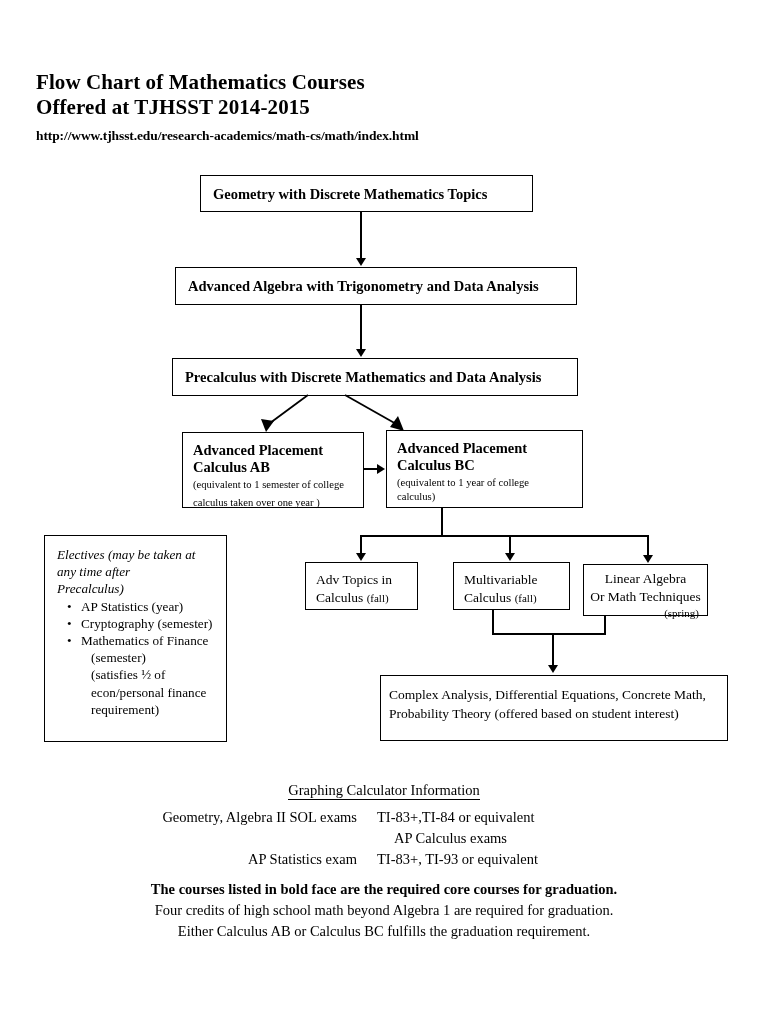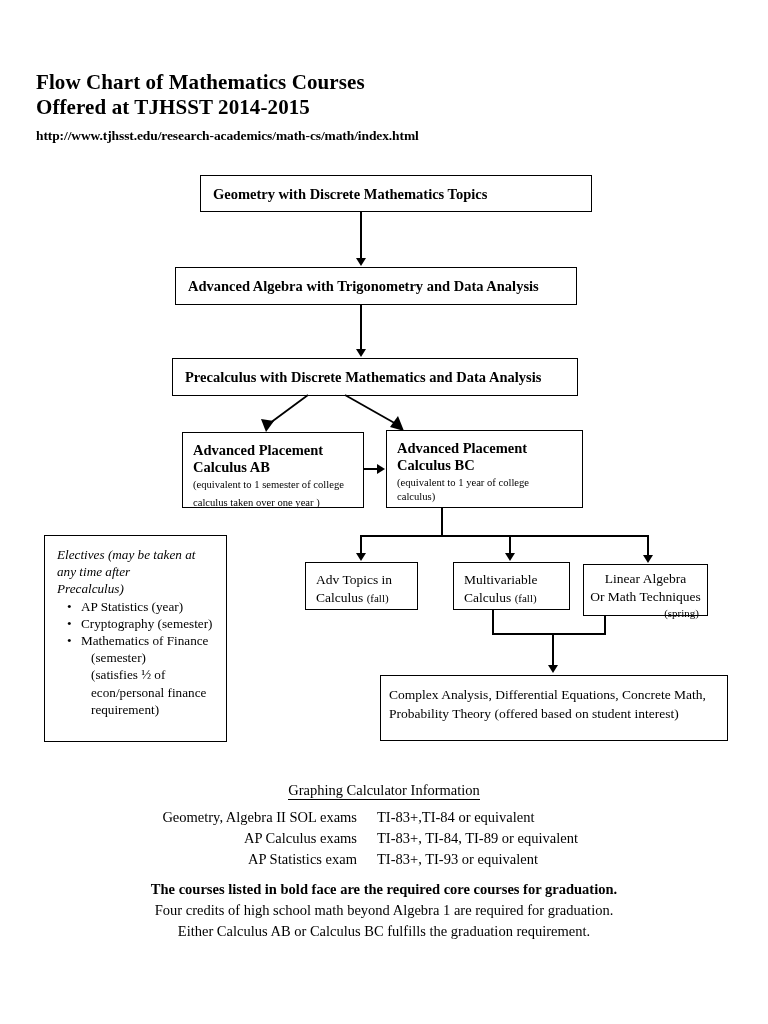--- a/index.html
+++ b/index.html
@@ -170,21 +170,21 @@
 </style>
 </head>
 <body>
 
 <div class="header">
   <div class="title-line">Flow Chart of Mathematics Courses</div>
   <div class="title-line">Offered at TJHSST 2014-2015</div>
   <div class="url-line">http://www.tjhsst.edu/research-academics/math-cs/math/index.html</div>
 </div>
 
-<div class="box box-core core-center" style="left:200px; top:175px; width:392px; height:37px;">
+<div class="box box-core core-center" style="left:200px; top:175px; width:333px; height:37px;">
   <div class="txt">Geometry with Discrete Mathematics Topics</div>
 </div>
 
 <div class="box box-core core-center" style="left:175px; top:267px; width:402px; height:38px;">
   <div class="txt">Advanced Algebra with Trigonometry and Data Analysis</div>
 </div>
 
 <div class="box box-core core-center" style="left:172px; top:358px; width:406px; height:38px;">
   <div class="txt">Precalculus with Discrete Mathematics and Data Analysis</div>
 </div>
@@ -304,21 +304,20 @@
   <span>Graphing Calculator Information</span>
 </div>
 
 <div class="calc-table">
   <div class="calc-row">
     <div class="exam">Geometry, Algebra II SOL exams</div>
     <div class="calcs">TI-83+,TI-84 or equivalent</div>
   </div>
   <div class="calc-row">
     <div class="exam">AP Calculus exams</div>
-    <div class="calcs">TI-83+, TI-84, TI-89 or equivalent</div>
   </div>
   <div class="calc-row">
     <div class="exam">AP Statistics exam</div>
     <div class="calcs">TI-83+, TI-93 or equivalent</div>
   </div>
 </div>
 
 <div class="footnotes">
   <div class="bold">The courses listed in bold face are the required core courses for graduation.</div>
   <div>Four credits of high school math beyond Algebra 1 are required for graduation.</div>

